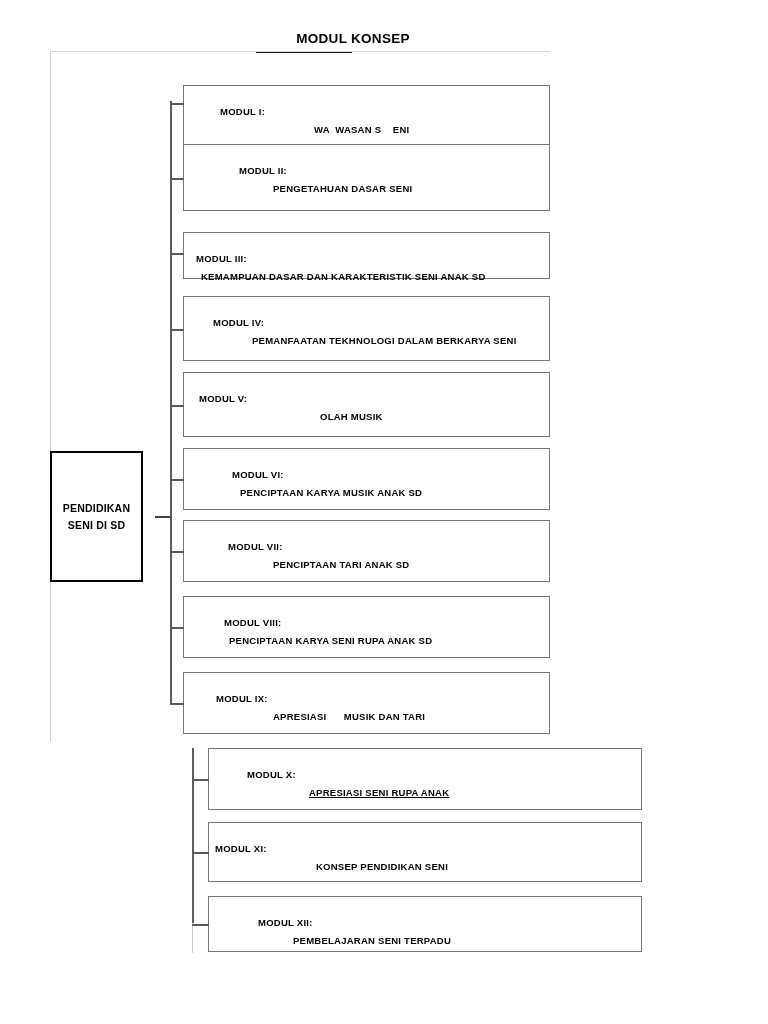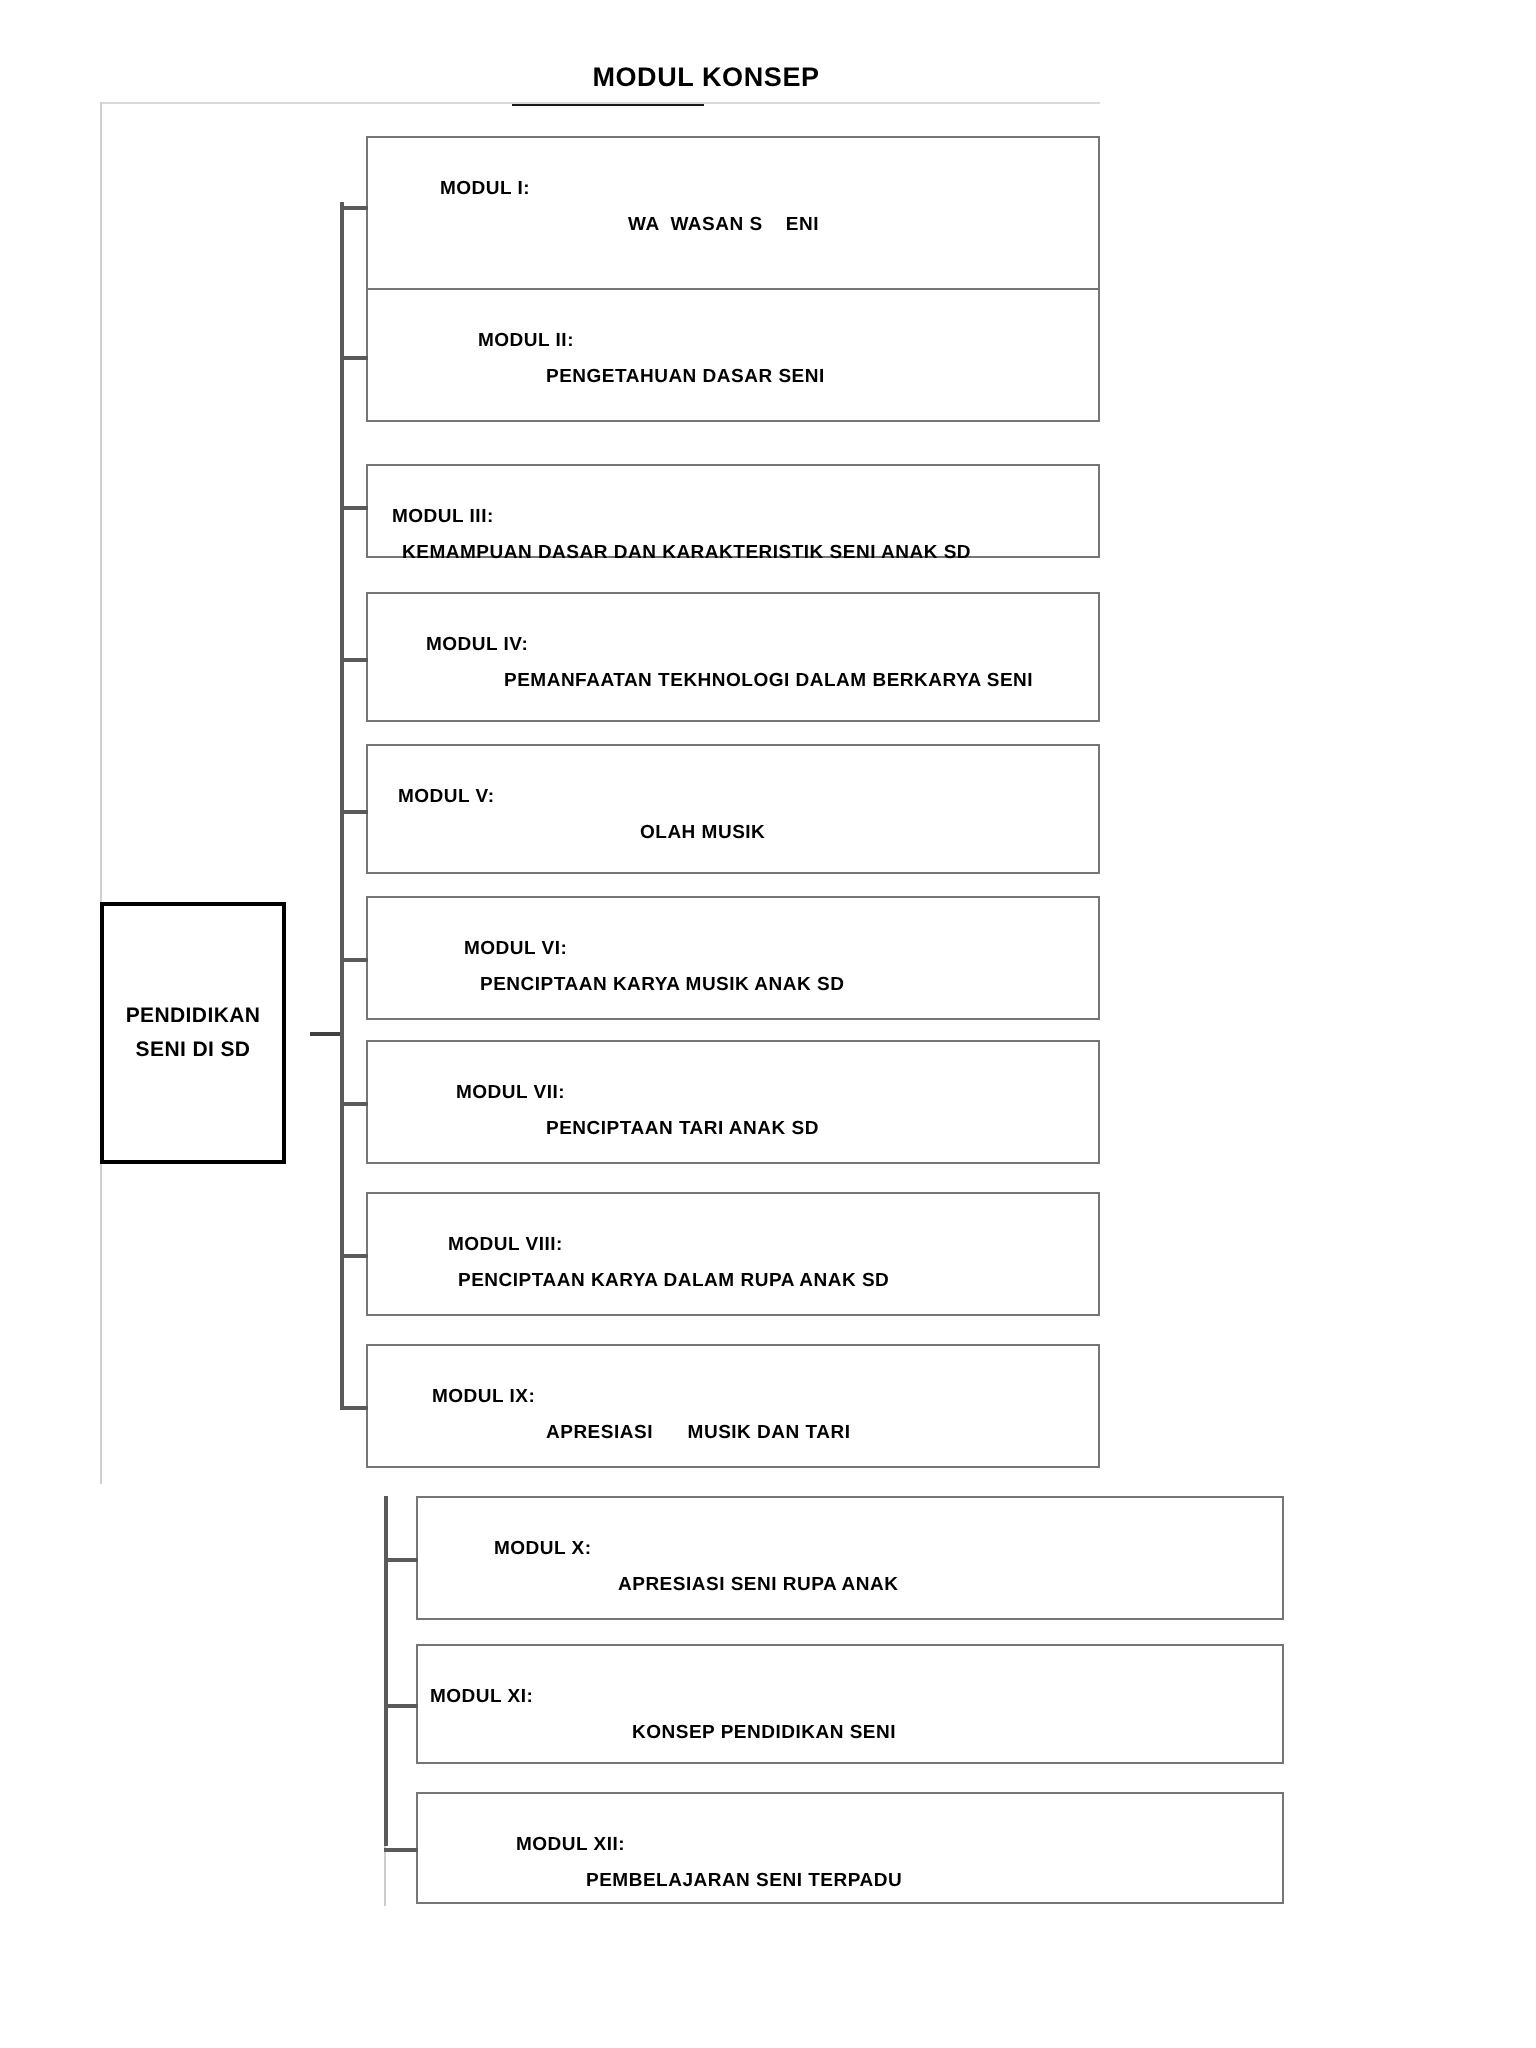--- a/index.html
+++ b/index.html
@@ -173,21 +173,21 @@
       <div>SENI DI SD</div>
     </div>
   </div>
   <div id="root-connector"></div>
 
   <div id="trunk-upper"></div>
   <div id="trunk-lower"></div>
   <div id="trunk-lower-tail"></div>
 
   <div id="boxes-layer">
-      <div class="module-box upper" style="top: 68px; height: 80px;">
+      <div class="module-box upper" style="top: 85px; height: 80px;">
         <div class="mod-label" style="left: 36px; top: 20px;">MODUL I:</div>
         <div class="mod-title" style="left: 130px; top: 38px;">WA  WASAN S    ENI</div>
       </div>
       <div class="stub upper" style="top: 103px;"></div>
       <div class="module-box upper" style="top: 144px; height: 67px;">
         <div class="mod-label" style="left: 55px; top: 20px;">MODUL II:</div>
         <div class="mod-title" style="left: 89px; top: 38px;">PENGETAHUAN DASAR SENI</div>
       </div>
       <div class="stub upper" style="top: 178px;"></div>
       <div class="module-box upper" style="top: 232px; height: 47px;">
@@ -210,31 +210,31 @@
         <div class="mod-title" style="left: 56px; top: 38px;">PENCIPTAAN KARYA MUSIK ANAK SD</div>
       </div>
       <div class="stub upper" style="top: 479px;"></div>
       <div class="module-box upper" style="top: 520px; height: 62px;">
         <div class="mod-label" style="left: 44px; top: 20px;">MODUL VII:</div>
         <div class="mod-title" style="left: 89px; top: 38px;">PENCIPTAAN TARI ANAK SD</div>
       </div>
       <div class="stub upper" style="top: 551px;"></div>
       <div class="module-box upper" style="top: 596px; height: 62px;">
         <div class="mod-label" style="left: 40px; top: 20px;">MODUL VIII:</div>
-        <div class="mod-title" style="left: 45px; top: 38px;">PENCIPTAAN KARYA DALAM RUPA ANAK SD</div>
+        <div class="mod-title" style="left: 45px; top: 38px;">PENCIPTAAN KARYA SENI RUPA ANAK SD</div>
       </div>
       <div class="stub upper" style="top: 627px;"></div>
       <div class="module-box upper" style="top: 672px; height: 62px;">
         <div class="mod-label" style="left: 32px; top: 20px;">MODUL IX:</div>
         <div class="mod-title" style="left: 89px; top: 38px;">APRESIASI      MUSIK DAN TARI</div>
       </div>
       <div class="stub upper" style="top: 703px;"></div>
       <div class="module-box lower" style="top: 748px; height: 62px;">
         <div class="mod-label" style="left: 38px; top: 20px;">MODUL X:</div>
-        <div class="mod-title" style="left: 100px; top: 38px;">APRESIASI SENI RUPA ANAK</div>
+        <div class="mod-title" style="left: 100px; top: 38px; text-decoration: underline;">APRESIASI SENI RUPA ANAK</div>
       </div>
       <div class="stub lower" style="top: 779px;"></div>
       <div class="module-box lower" style="top: 822px; height: 60px;">
         <div class="mod-label" style="left: 6px; top: 20px;">MODUL XI:</div>
         <div class="mod-title" style="left: 107px; top: 38px;">KONSEP PENDIDIKAN SENI</div>
       </div>
       <div class="stub lower" style="top: 852px;"></div>
       <div class="module-box lower" style="top: 896px; height: 56px;">
         <div class="mod-label" style="left: 49px; top: 20px;">MODUL XII:</div>
         <div class="mod-title" style="left: 84px; top: 38px;">PEMBELAJARAN SENI TERPADU</div>

